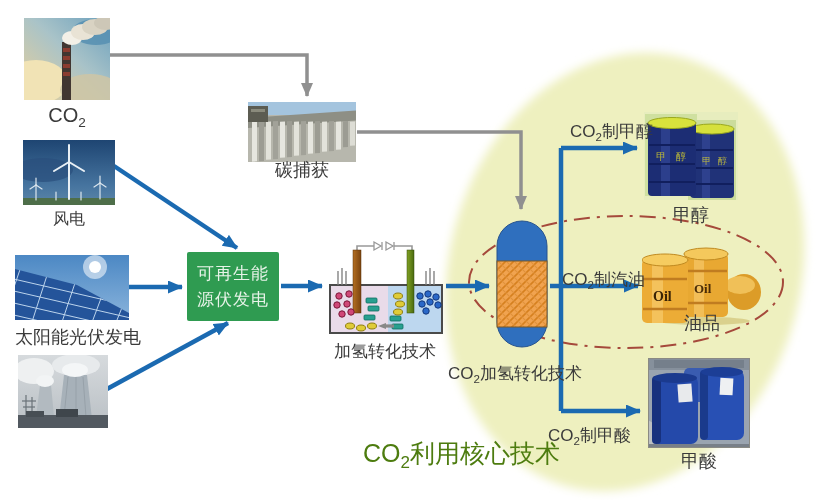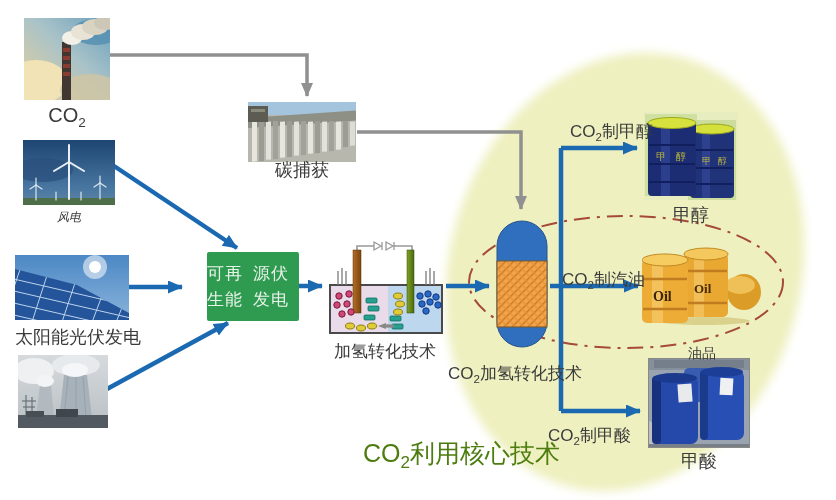--- a/index.html
+++ b/index.html
@@ -7,22 +7,22 @@
     position:relative;width:836px;height:500px;background:#ffffff;overflow:hidden;
     font-family:"Liberation Sans","DejaVu Sans",sans-serif;color:#3b3b3b;
   }
   .abs{position:absolute;}
   .ph{position:absolute;overflow:hidden;}
   .ph svg{display:block;}
   .lbl{position:absolute;color:#3b3b3b;white-space:nowrap;}
   .lbl.center{text-align:center;}
   sub{font-size:68%;}
   .green-box{
-    position:absolute;display:flex;flex-direction:row;justify-content:center;align-items:center;
-    color:#e7f3e8;font-size:17px;line-height:1.5;letter-spacing:1px;border-radius:2px;margin-left:20px;
+    position:absolute;display:flex;flex-direction:column;justify-content:center;align-items:center;
+    color:#e7f3e8;font-size:17px;line-height:1.5;letter-spacing:1px;border-radius:2px;
   }
 </style>
 </head>
 <body>
 
 <div class="stage">
 
   <svg class="abs" style="left:0;top:0;" width="836" height="500" aria-hidden="true">
     <defs>
         <filter id="soft">
@@ -383,40 +383,40 @@
         <rect x="30" y="26" width="14" height="18" fill="#e8eaec" transform="rotate(-4 37 35)"></rect>
       </g>
       <rect x="0" y="86" width="102" height="4" fill="#787f88"></rect>
       <rect x="0" y="0" width="102" height="90" fill="none" stroke="#8a8a84" stroke-width="2"></rect>
     </svg>
   </div>
 
   <div class="lbl center" style="left:24px;top:104px;width:86px;font-size:20px;">
     <span>CO</span><sub>2</sub>
   </div>
-  <div class="lbl center" style="left:23px;top:209px;width:92px;font-size:12px;font-style:italic;">风电</div>
+  <div class="lbl center" style="left:23px;top:209px;width:92px;font-size:16px;">风电</div>
   <div class="lbl center" style="left:6px;top:325px;width:144px;font-size:18px;">太阳能光伏发电</div>
   <div class="lbl center" style="left:248px;top:158px;width:108px;font-size:18px;">碳捕获</div>
   <div class="lbl center" style="left:325px;top:340px;width:120px;font-size:17px;">加氢转化技术</div>
 
   <div class="lbl" style="left:416px;top:362px;font-size:17px;margin-left:32px;">
     <span>CO</span><sub>2</sub><span>加氢转化技术</span>
   </div>
 
   <div class="lbl" style="left:570px;top:120px;font-size:17px;">
     <span>CO</span><sub>2</sub><span>制甲醇</span>
   </div>
   <div class="lbl" style="left:562px;top:268px;font-size:17px;">
     <span>CO</span><sub>2</sub><span>制汽油</span>
   </div>
   <div class="lbl" style="left:548px;top:424px;font-size:17px;">
     <span>CO</span><sub>2</sub><span>制甲酸</span>
   </div>
 
   <div class="lbl center" style="left:644px;top:203px;width:94px;font-size:18px;">甲醇</div>
-  <div class="lbl center" style="left:642px;top:345px;width:120px;font-size:14px;">油品</div>
+  <div class="lbl center" style="left:642px;top:311px;width:120px;font-size:18px;">油品</div>
   <div class="lbl center" style="left:648px;top:449px;width:102px;font-size:18px;">甲酸</div>
 
   <div class="lbl" style="left:363px;top:437px;font-size:25px;color:#4d7c0f;">
     <span>CO</span><sub>2</sub><span>利用核心技术</span>
   </div>
 
 </div>
 
 </body></html>

